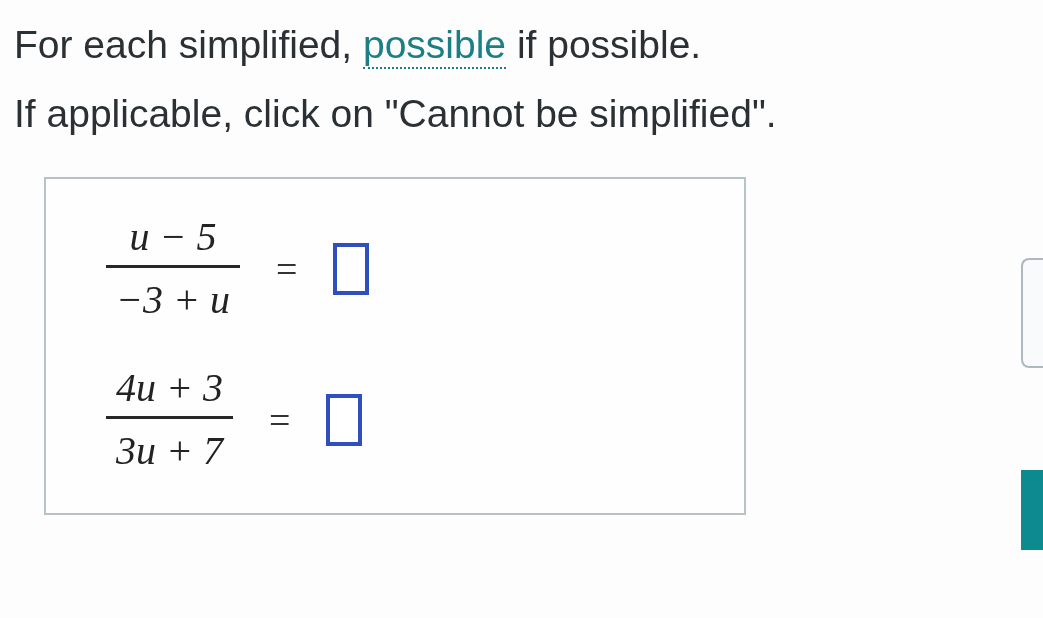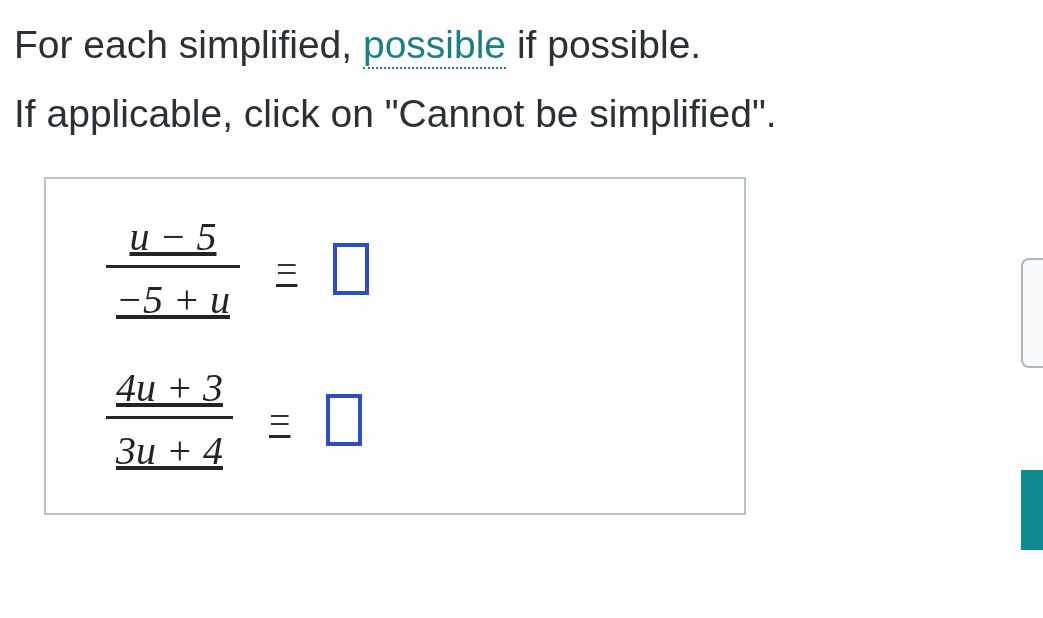--- a/index.html
+++ b/index.html
@@ -26,21 +26,20 @@
       padding-bottom: 1px;
     }
     .work-area {
       border: 2px solid #b7c4c6;
       width: 702px;
       margin-top: 36px;
       margin-left: 30px;
       padding: 36px 24px 40px 60px;
       background: #fefefe;
       position: relative;
-      text-decoration: underline;
     }
     .eq-row {
       display: flex;
       align-items: center;
       gap: 36px;
       margin-bottom: 44px;
     }
     .eq-row:last-child { margin-bottom: 0; }
     .fraction {
       display: inline-flex;
@@ -103,35 +102,35 @@
 
 <div class="work-area">
 
   <div class="eq-row">
     <span class="fraction">
       <span class="num">
         <span>u − 5</span>
       </span>
       <span class="bar"></span>
       <span class="den">
-        <span>−5 + u</span>
+        <span>−3 + u</span>
       </span>
     </span>
     <span class="eqsign">=</span>
     <span class="answer-slot"></span>
   </div>
 
   <div class="eq-row">
     <span class="fraction">
       <span class="num">
         <span>4u + 3</span>
       </span>
       <span class="bar"></span>
       <span class="den">
-        <span>3u + 4</span>
+        <span>3u + 7</span>
       </span>
     </span>
     <span class="eqsign">=</span>
     <span class="answer-slot"></span>
   </div>
 
 </div>
 
 <div class="side-panel"></div>
 <div class="side-accent"></div>

